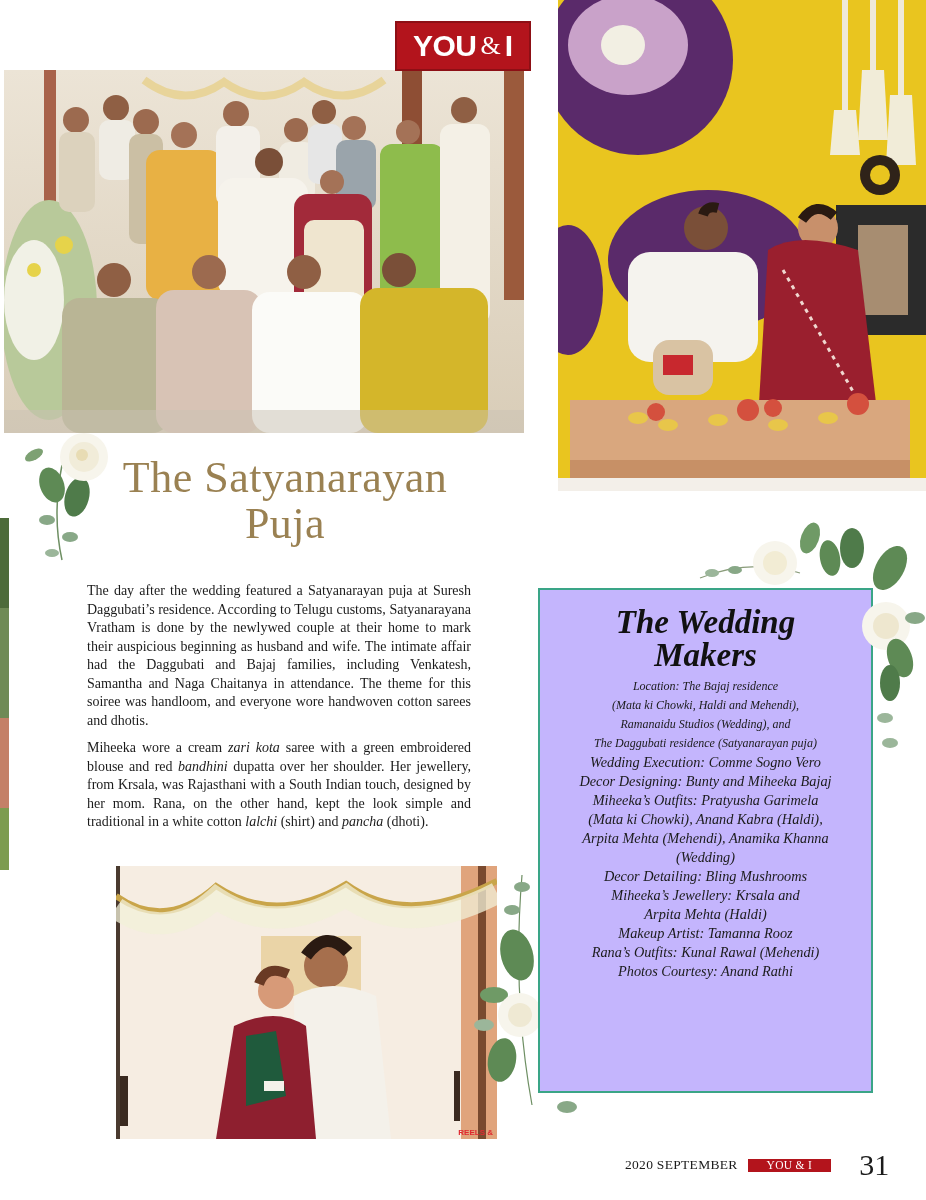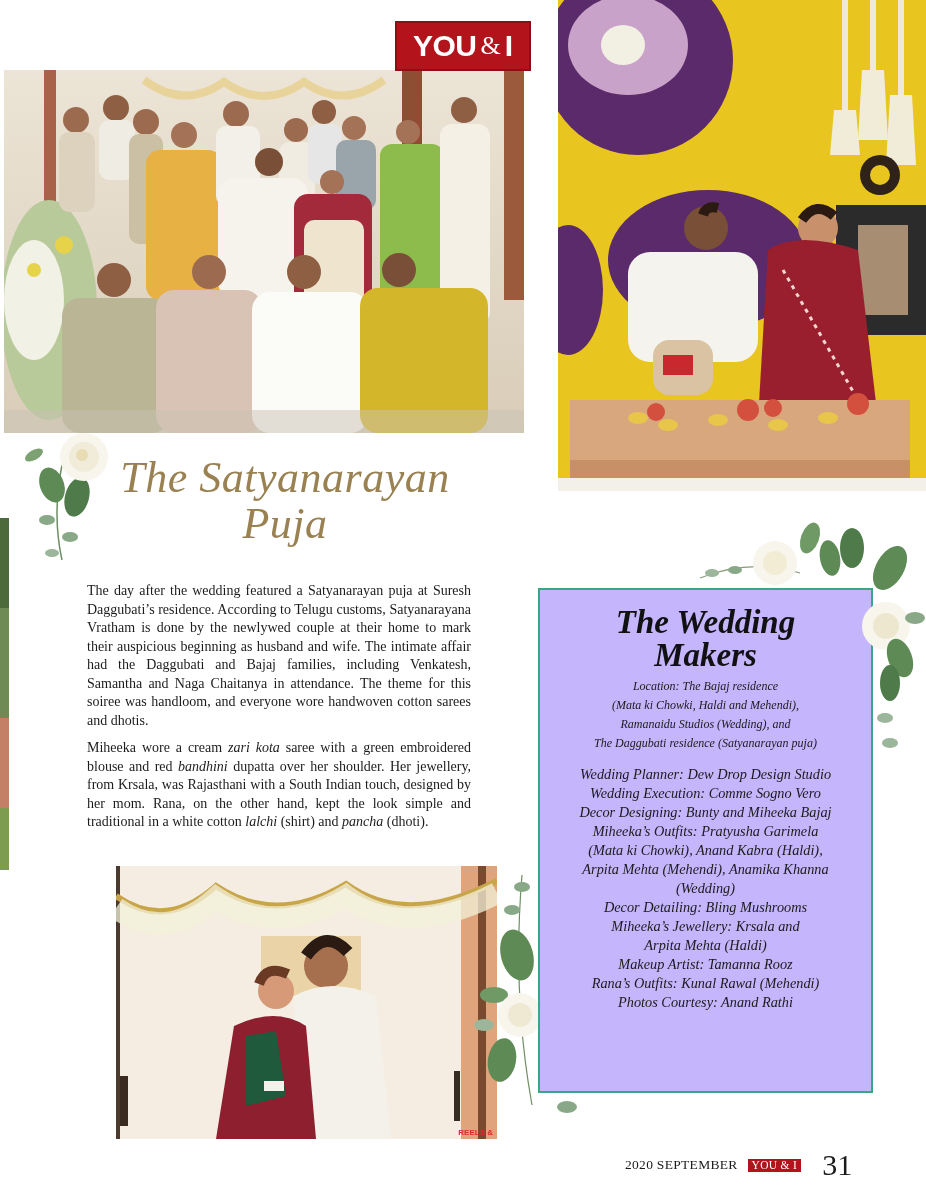--- a/index.html
+++ b/index.html
@@ -27,21 +27,21 @@
     .photo-edge   { left: 0; top: 518px; width: 9px; height: 352px; }
 
     .credit-mark {
       position: absolute; right: 4px; bottom: 2px;
       font-family: "Liberation Sans", sans-serif; font-weight: 700; font-size: 8px; color: #e0282f;
     }
 
     
     .headline {
       position: absolute; left: 100px; top: 455px; width: 370px;
-      text-align: center; font-style: italic; color: #9a8152;
+      text-align: center; color: #9a8152;
       font-family: "Liberation Serif", serif; font-size: 44px; line-height: 46px; font-weight: 400;
       letter-spacing: 0.5px;
     }
 
     
     .body-copy {
       position: absolute; left: 87px; top: 582px; width: 384px;
       font-family: "Liberation Serif", serif; font-size: 14px; line-height: 18.5px;
       text-align: justify; color: #1b1b1b;
     }
@@ -71,23 +71,23 @@
     .floral svg { width: 100%; height: 100%; display: block; overflow: visible; }
     .floral-title   { left: 22px; top: 425px; width: 95px; height: 140px; z-index: 4; }
     .floral-box-tr  { left: 690px; top: 518px; width: 236px; height: 230px; z-index: 4; }
     .floral-box-l   { left: 472px; top: 875px; width: 72px; height: 240px; z-index: 2; }
 
     
     .footer { position: absolute; left: 625px; top: 1150px; height: 30px; display: flex; align-items: center; }
     .footer-date { font-family: "Liberation Serif", serif; font-size: 13.5px; letter-spacing: 0.3px; color: #1b1b1b; }
     .footer-brand {
       margin-left: 10px; background: #b3141c; color: #fff; font-family: "Liberation Serif", serif;
-      font-size: 11.5px; padding: 0 4px; height: 13px; line-height: 13px; letter-spacing: 0.3px;
-    }
-    .footer-page { margin-left: 21px; font-family: "Liberation Serif", serif; font-size: 30px; color: #1b1b1b; line-height: 30px; }
+      font-size: 11.5px; padding: 0 19px; height: 13px; line-height: 13px; letter-spacing: 0.3px;
+    }
+    .footer-page { margin-left: 28px; font-family: "Liberation Serif", serif; font-size: 30px; color: #1b1b1b; line-height: 30px; }
   </style>
 </head>
 <body>
 
 <div class="brand-badge">
   <span class="b-you">YOU</span>
   <span class="b-amp">&amp;</span>
   <span class="b-i">I</span>
 </div>
 
@@ -307,21 +307,20 @@
   <div class="credits-title">
     <span>The Wedding</span><br>
     <span>Makers</span>
   </div>
   <div class="credits-location">
     <span>Location: The Bajaj residence</span><br>
     <span>(Mata ki Chowki, Haldi and Mehendi),</span><br>
     <span>Ramanaidu Studios (Wedding), and</span><br>
     <span>The Daggubati residence (Satyanarayan puja)</span>
   </div>
-  <div class="credit-item" style="margin-top:12px">Wedding Planner: Dew Drop Design Studio</div>
   <div class="credit-item">Wedding Execution: Comme Sogno Vero</div>
   <div class="credit-item">Decor Designing: Bunty and Miheeka Bajaj</div>
   <div class="credit-item" style="padding:0 38px">Miheeka’s Outfits: Pratyusha Garimela (Mata ki Chowki), Anand Kabra (Haldi), Arpita Mehta (Mehendi), Anamika Khanna (Wedding)</div>
   <div class="credit-item">Decor Detailing: Bling Mushrooms</div>
   <div class="credit-item" style="padding:0 53px">Miheeka’s Jewellery: Krsala and Arpita Mehta (Haldi)</div>
   <div class="credit-item">Makeup Artist: Tamanna Rooz</div>
   <div class="credit-item">Rana’s Outfits: Kunal Rawal (Mehendi)</div>
   <div class="credit-item">Photos Courtesy: Anand Rathi</div>
 </div>
 

